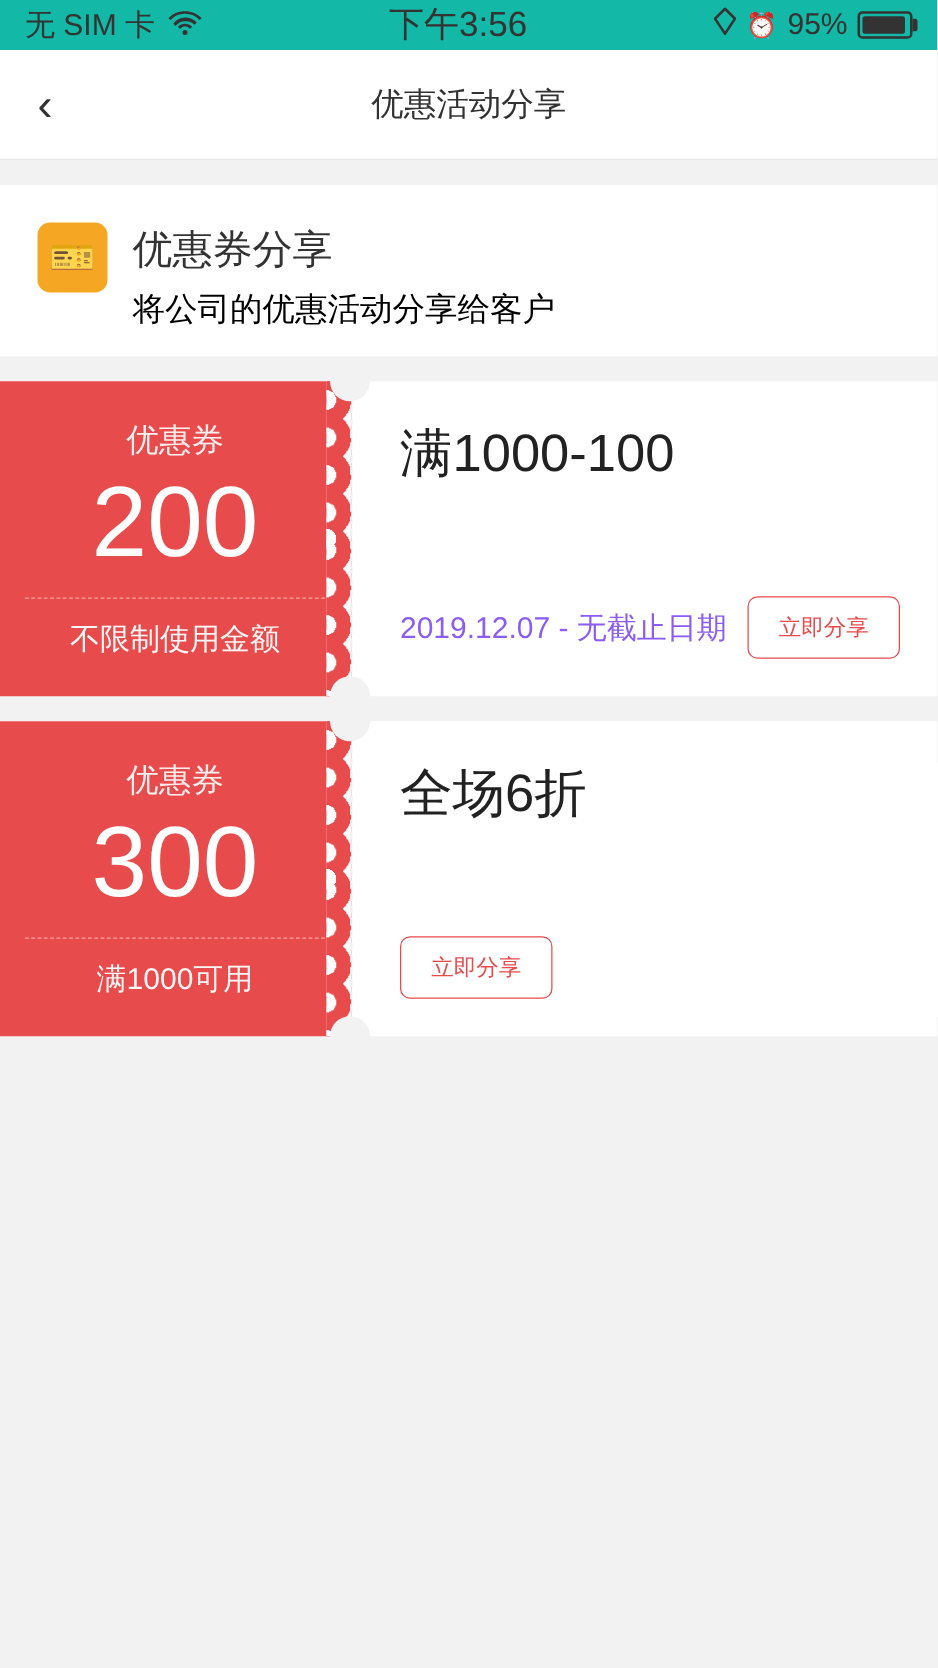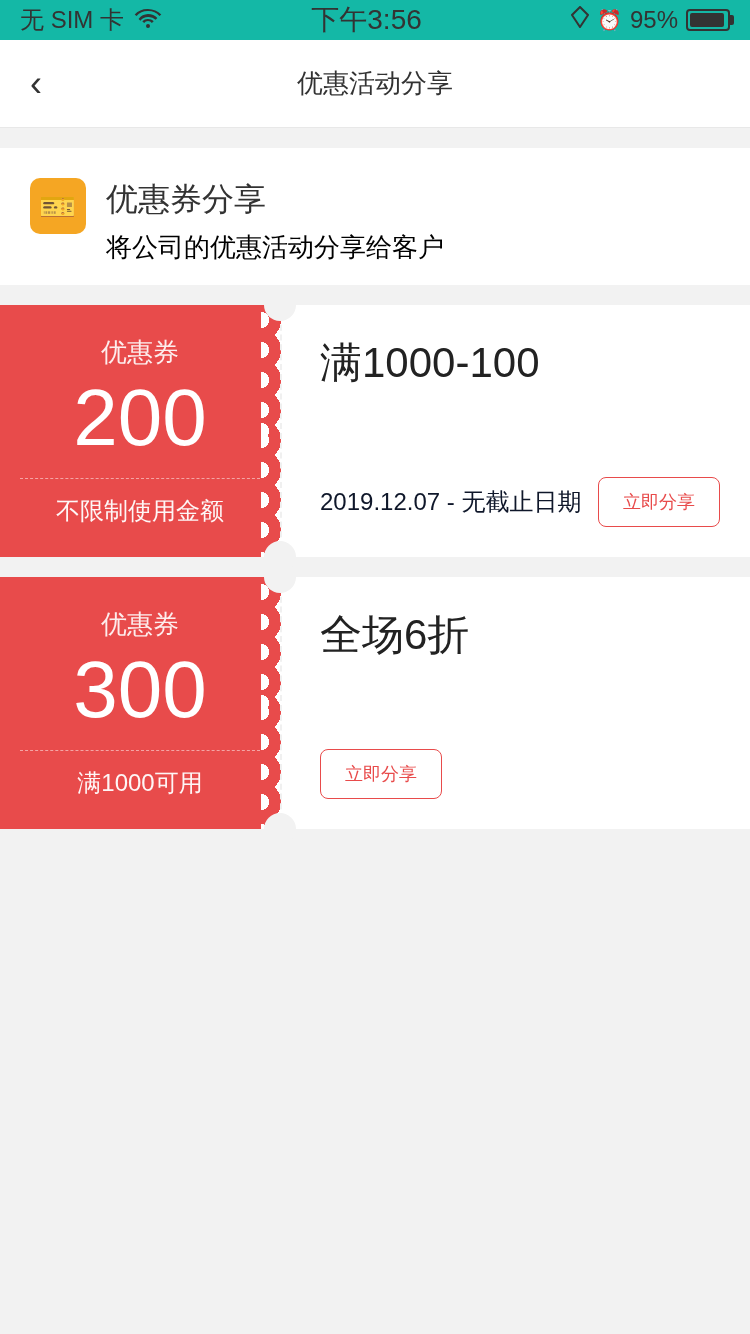--- a/index.html
+++ b/index.html
@@ -230,21 +230,21 @@
       color: #222;
       margin-bottom: 20px;
     }
     .coupon-bottom-row {
       display: flex;
       align-items: center;
       justify-content: space-between;
     }
     .coupon-date {
       font-size: 24px;
-      color: #0f172a;
+      color: #8b5cf6;
     }
     .share-btn {
       border: 1.5px solid #e84b4b;
       color: #e84b4b;
       background: #fff;
       border-radius: 8px;
       padding: 12px 24px;
       font-size: 18px;
       cursor: pointer;
       white-space: nowrap;

